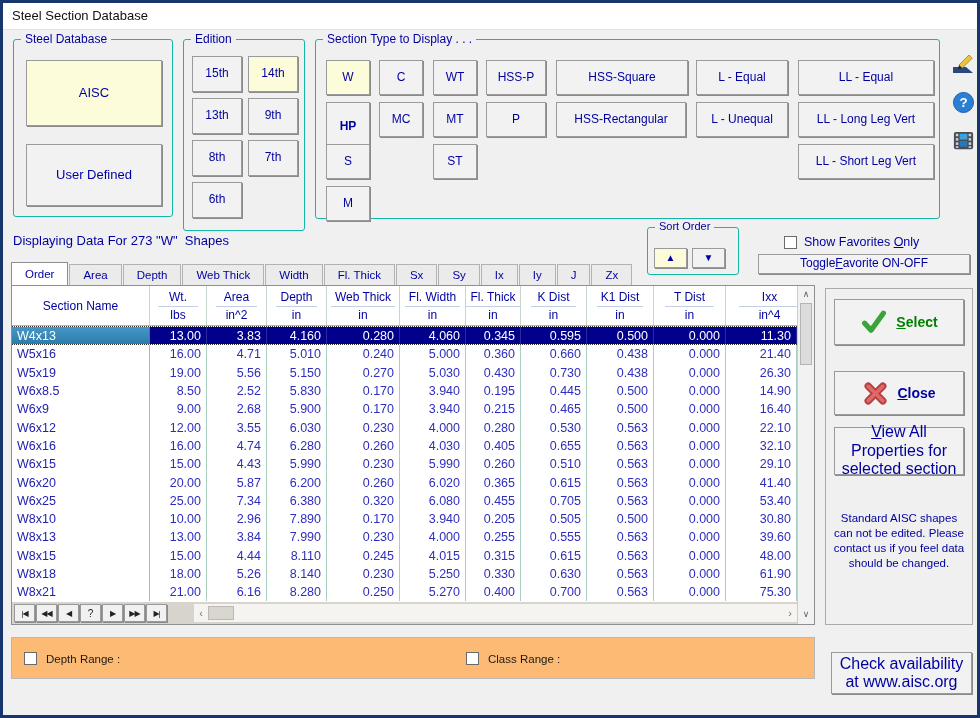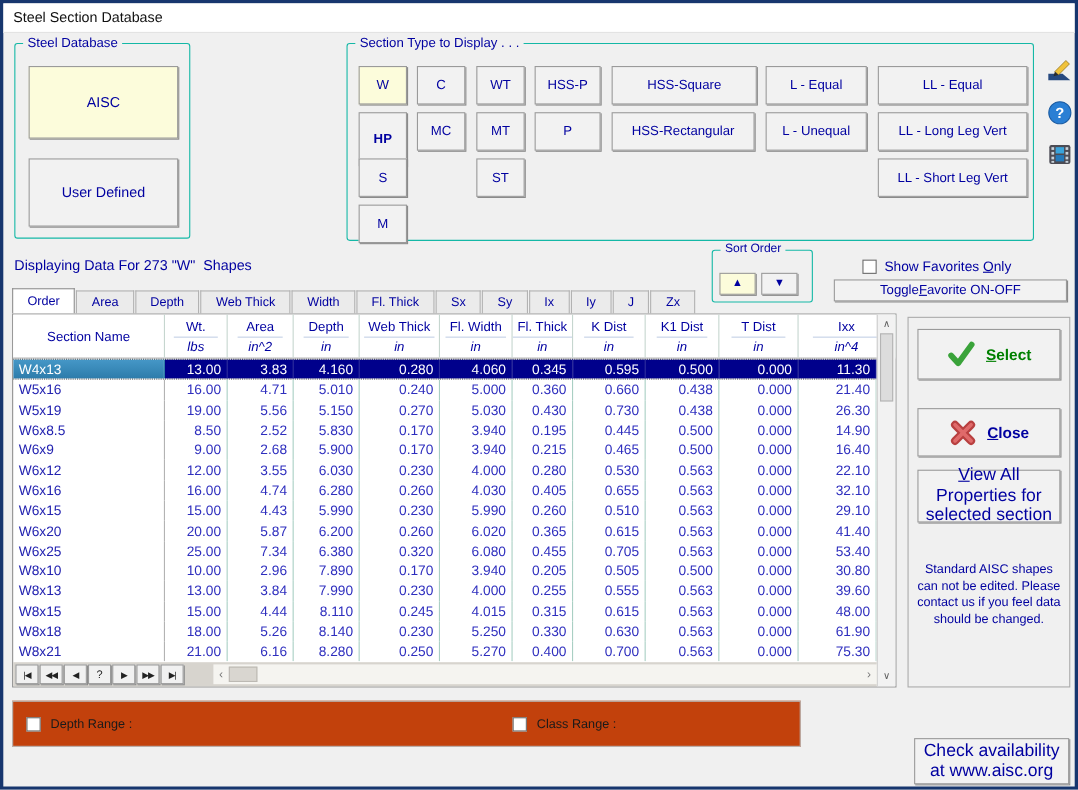--- a/index.html
+++ b/index.html
@@ -28,21 +28,21 @@
   .tabs{position:absolute;left:8px;top:259px;width:804px;height:23px;display:flex;align-items:flex-end;}
   .tab{height:21px;line-height:20px;padding:0 13px;background:#ebebeb;border:1px solid #b2b2b2;border-bottom:none;
        color:#0000a0;font-size:11.5px;margin-right:1px;}
   .tab.active{height:23px;line-height:22px;background:#ffffff;border-color:#8e8e8e;}
   
   .grid{position:absolute;left:8px;top:282px;width:804px;height:340px;background:#fff;border:1px solid #8f8f8f;}
   .thead{display:flex;height:40px;border-bottom:1px solid #b5b5b5;background:#fff;}
   .hc{display:flex;flex-direction:column;align-items:center;justify-content:center;color:#0000a0;
       font-size:12px;border-right:1px solid #c6d6cf;height:100%;overflow:hidden;white-space:nowrap;}
   .hc .t{border-bottom:1px solid #c3d0e6;padding:0 4px;line-height:17px;min-width:70%;text-align:center;}
-  .hc .u{line-height:16px;font-style:italic;}
+  .hc .u{line-height:16px;}
   .hc.single{justify-content:center;}
   .tbody{position:absolute;left:0;top:40px;right:17px;bottom:22px;overflow:hidden;}
   .trow{display:flex;height:18.3px;align-items:stretch;}
   .c{padding:0 5px;font-size:12.5px;color:#2e2ebe;text-align:right;border-right:1px solid #a9cfc3;
      display:flex;align-items:center;justify-content:flex-end;white-space:nowrap;overflow:hidden;}
   .c.name{justify-content:flex-start;color:#2222b0;border-right:1px solid #b3b3b3;}
   .trow.sel{border-top:1px dotted #333;border-bottom:1px dotted #333;height:19.3px;}
   .trow.sel .c{background:#00008b;color:#fff;border-right-color:#2a2a9a;}
   .trow.sel .c.name{background:linear-gradient(#4597c7,#2d7cab);color:#fff;border-right-color:#2d7cab;}
   .col0{width:138px}.col1{width:57px}.col2{width:60px}.col3{width:60px}.col4{width:73px}.col5{width:66px}
@@ -58,41 +58,53 @@
   .hscroll{flex:1;height:18px;margin-left:26px;background:#f5f4f0;display:flex;align-items:center;}
   .harrow{width:14px;text-align:center;color:#777;font-size:11px;}
   .hthumb{width:26px;height:14px;background:#d9d6d0;border:1px solid #bcb9b3;}
   
   .panel{position:absolute;left:822px;top:285px;width:148px;height:337px;border:1px solid #ababab;background:#f0f0f0;}
   .selectlabel{color:#008000;font-weight:bold;font-size:14px;margin-left:8px;}
   .closelabel{color:#0000a0;font-weight:bold;font-size:14px;margin-left:8px;}
   .smallnavy{font-size:16px;color:#0000a0;}
   .notice{position:absolute;left:7px;top:222px;width:132px;text-align:center;color:#0000a0;font-size:11.5px;line-height:1.3;}
   
-  .ranges{position:absolute;left:8px;top:634px;width:717px;height:42px;border:1px solid #b8b8b8;background:#c2410c;}
+  .ranges{position:absolute;left:8px;top:634px;width:804px;height:42px;border:1px solid #b8b8b8;background:#fdba74;}
   .rangelabel{position:absolute;font-size:11.5px;color:#1a1a1a;white-space:nowrap;}
   
   .status{position:absolute;left:10px;top:687px;font-size:12.5px;color:#222;white-space:nowrap;}
   .status .path{color:#0000cc;}
   u{text-underline-offset:1px;}
 </style>
 </head>
 <body>
 
 <div class="win">
   <div class="titlebar">Steel Section Database</div>
 
   <div class="group" style="left:10px;top:36px;width:160px;height:178px;">
     <span class="glabel">Steel Database</span>
     <div id="steel-btns">
         <div class="btn sel bigbtn" style="left: 12px; top: 20px; width: 136px; height: 66px;">AISC</div>
         <div class="btn bigbtn" style="left: 12px; top: 104px; width: 136px; height: 62px;">User Defined</div>
       </div>
   </div>
 
+  <div class="group" style="left:180px;top:36px;width:122px;height:192px;">
+    <span class="glabel">Edition</span>
+    <div id="edition-btns">
+        <div class="btn" style="left: 8px; top: 16px; width: 50px; height: 36px;">15th</div>
+        <div class="btn sel" style="left: 64px; top: 16px; width: 50px; height: 36px;">14th</div>
+        <div class="btn" style="left: 8px; top: 58px; width: 50px; height: 36px;">13th</div>
+        <div class="btn" style="left: 64px; top: 58px; width: 50px; height: 36px;">9th</div>
+        <div class="btn" style="left: 8px; top: 100px; width: 50px; height: 36px;">8th</div>
+        <div class="btn" style="left: 64px; top: 100px; width: 50px; height: 36px;">7th</div>
+        <div class="btn" style="left: 8px; top: 142px; width: 50px; height: 36px;">6th</div>
+      </div>
+  </div>
 
   <div class="group" style="left:312px;top:36px;width:625px;height:180px;">
     <span class="glabel">Section Type to Display . . .</span>
     <div id="sectiontype-btns">
         <div class="btn sel" style="left: 10px; top: 20px; width: 44px; height: 35px;">W</div>
         <div class="btn" style="left: 63px; top: 20px; width: 44px; height: 35px;">C</div>
         <div class="btn" style="left: 117px; top: 20px; width: 44px; height: 35px;">WT</div>
         <div class="btn" style="left: 170px; top: 20px; width: 60px; height: 35px;">HSS-P</div>
         <div class="btn" style="left: 240px; top: 20px; width: 132px; height: 35px;">HSS-Square</div>
         <div class="btn" style="left: 380px; top: 20px; width: 92px; height: 35px;">L - Equal</div>
@@ -449,21 +461,21 @@
         <path d="M5.5 5.5 L18.5 18.5 M18.5 5.5 L5.5 18.5" stroke="#e06a6a" stroke-width="3" stroke-linecap="round"></path>
       </svg>
       <span class="closelabel" id="close-label"><u>C</u>lose</span>
     </div>
     <div class="btn" style="left:8px;top:138px;width:130px;height:48px;">
       <span class="smallnavy" id="viewall-label" style="width:118px;"><u>V</u>iew All Properties for selected section</span>
     </div>
     <div class="notice">Standard AISC shapes can not be edited. Please contact us if you feel data should be changed.</div>
   </div>
 
-  <div class="btn" style="left:828px;top:668px;width:141px;height:42px;">
+  <div class="btn" style="left:828px;top:649px;width:141px;height:42px;">
     <span class="smallnavy" style="width:124px;">Check availability at www.aisc.org</span>
   </div>
 
   <div class="ranges">
     <div class="chk" style="left:12px;top:14px;"></div>
     <div class="rangelabel" style="left:34px;top:15px;">Depth Range :</div>
     <div class="chk" style="left:454px;top:14px;"></div>
     <div class="rangelabel" style="left:476px;top:15px;">Class Range :</div>
   </div>
 

